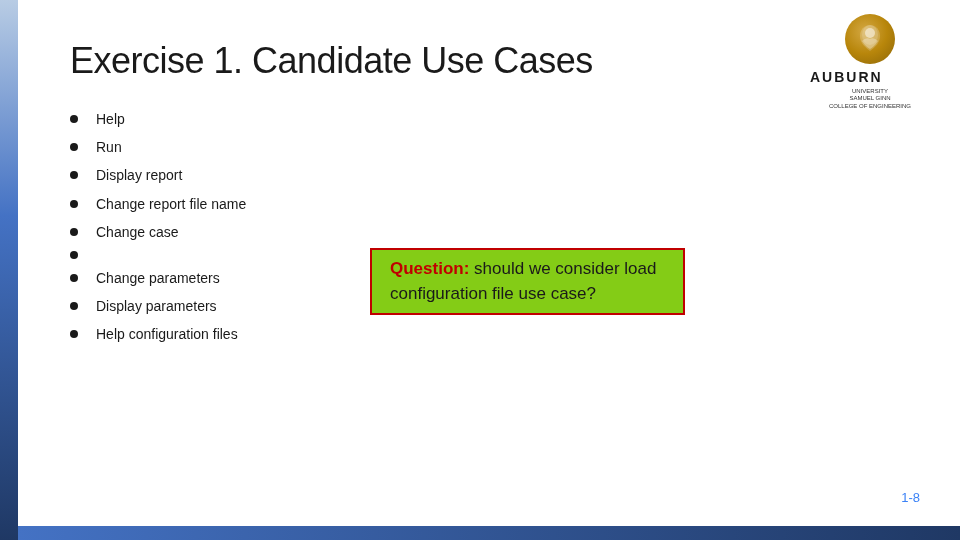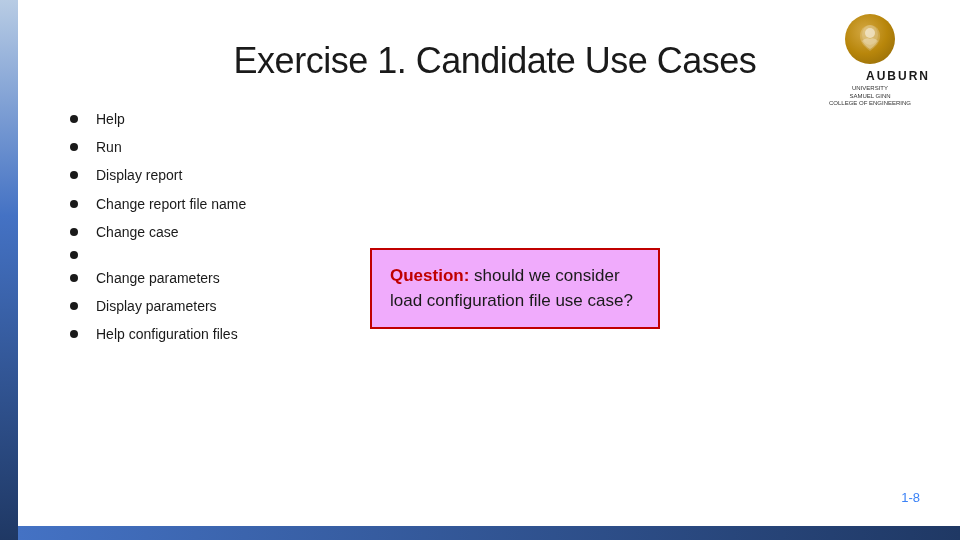--- a/index.html
+++ b/index.html
@@ -33,21 +33,20 @@
       background: linear-gradient(to right, #4472c4, #1f3864);
     }
 
     .main-content {
       position: absolute;
       left: 40px;
       top: 0;
       right: 0;
       bottom: 14px;
       padding: 30px 40px 20px 30px;
-      text-align: center;
     }
 
     
     .logo-area {
       position: absolute;
       top: 14px;
       right: 30px;
       width: 120px;
       text-align: center;
     }
@@ -59,25 +58,25 @@
       background: radial-gradient(circle at 40% 35%, #d4a843 0%, #b8860b 50%, #8b6508 100%);
       margin: 0 auto 4px;
       display: flex;
       align-items: center;
       justify-content: center;
       position: relative;
       overflow: hidden;
     }
 
     .logo-text-auburn {
-      font-size: 12px;
+      font-size: 14px;
       font-weight: bold;
       color: #1a1a1a;
       letter-spacing: 2px;
-      text-align: right;
+      text-align: left;
       line-height: 1.4;
     }
 
     .logo-text-sub {
       font-size: 6px;
       color: #333;
       text-align: center;
       line-height: 1.3;
     }
 
@@ -114,24 +113,24 @@
       background-color: #1a1a1a;
       margin-right: 18px;
       flex-shrink: 0;
     }
 
     
     .question-box {
       position: absolute;
       top: 248px;
       left: 370px;
-      width: 290px;
+      width: 315px;
       border: 2.5px solid #c00000;
-      padding: 14px 18px;
-      background: #f0abfc;
+      padding: 7px 18px;
+      background: #84cc16;
     }
 
     .question-box-text {
       font-size: 17px;
       color: #1a1a1a;
       line-height: 1.45;
     }
 
     .question-label {
       color: #c00000;

